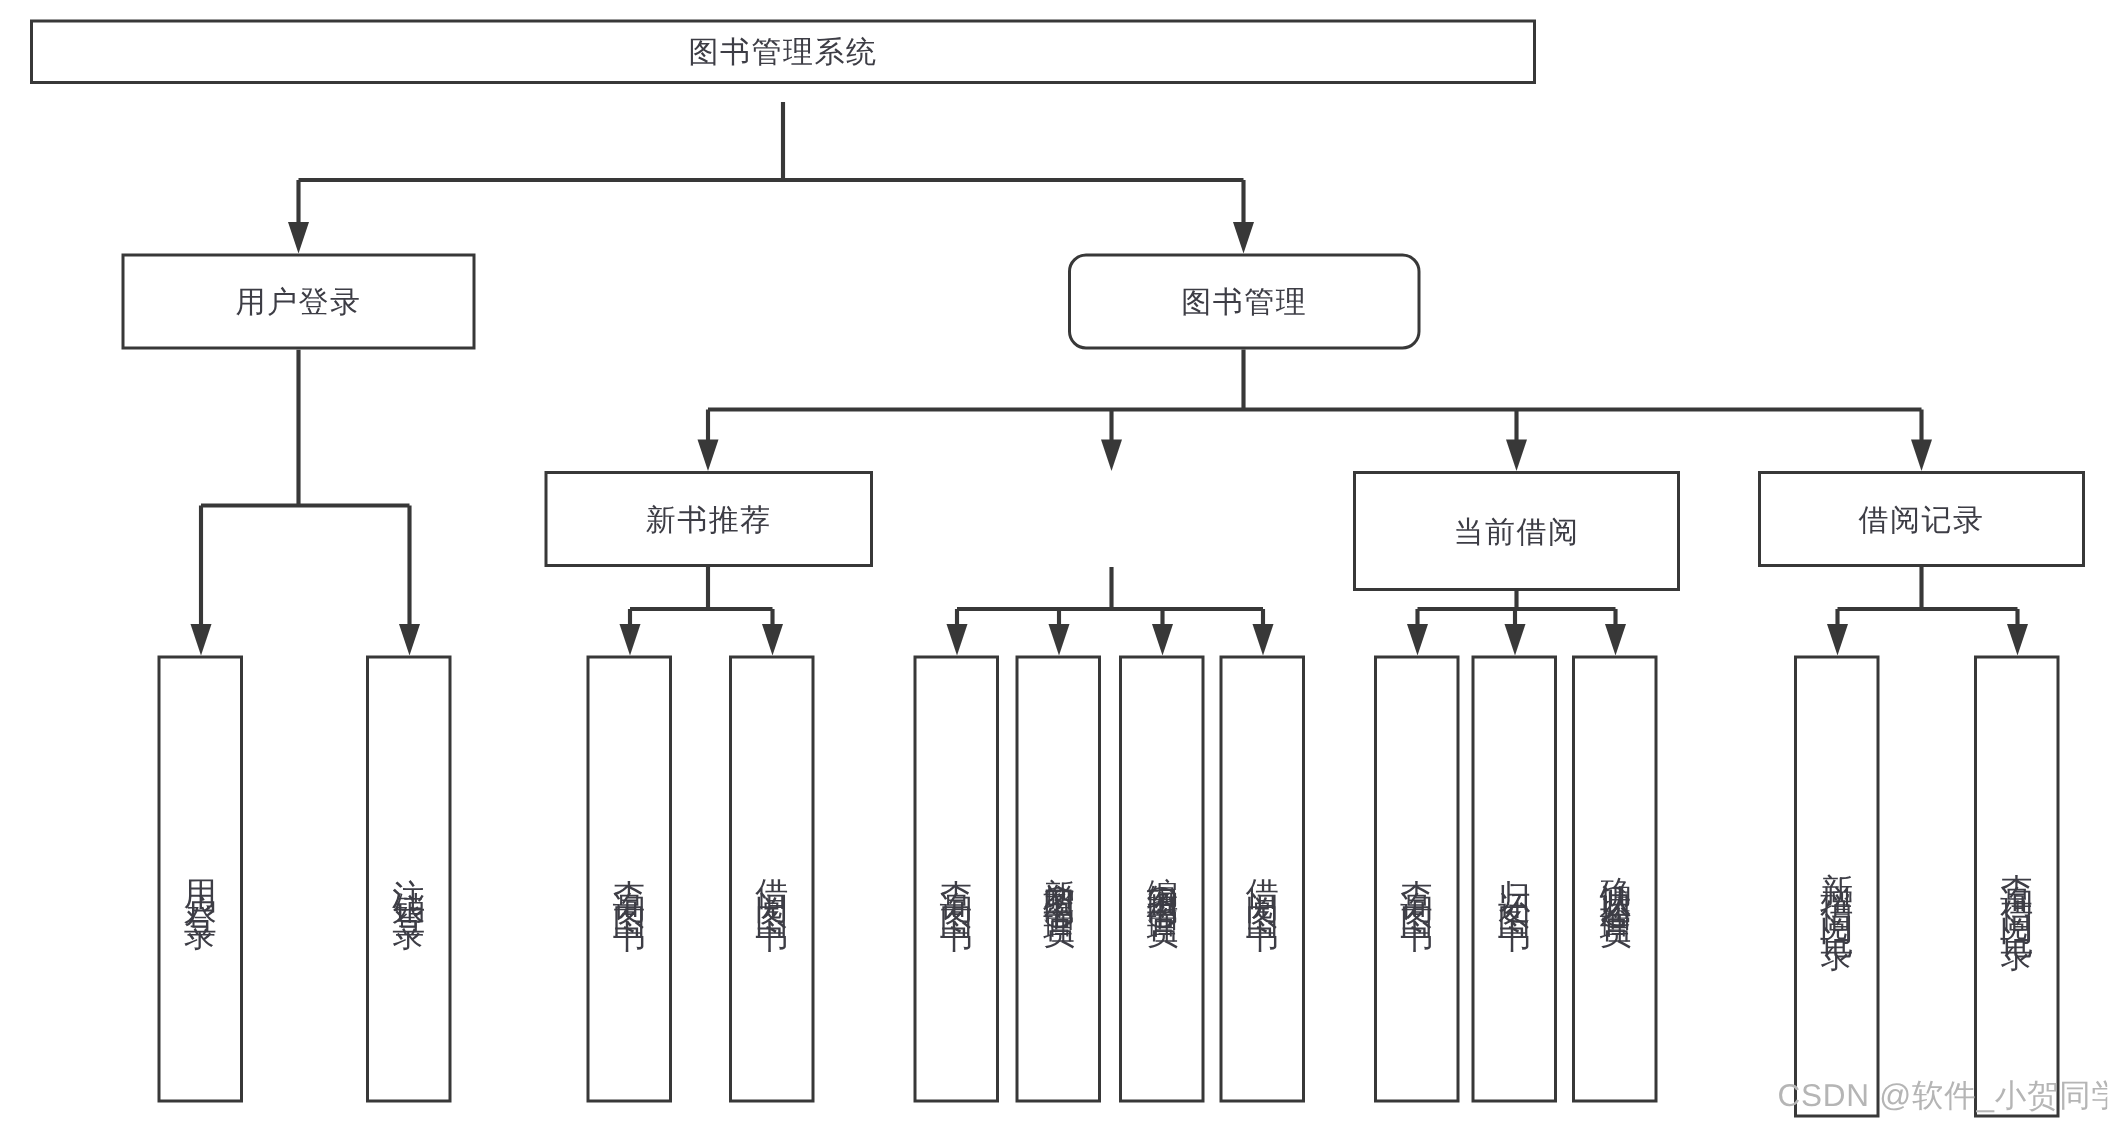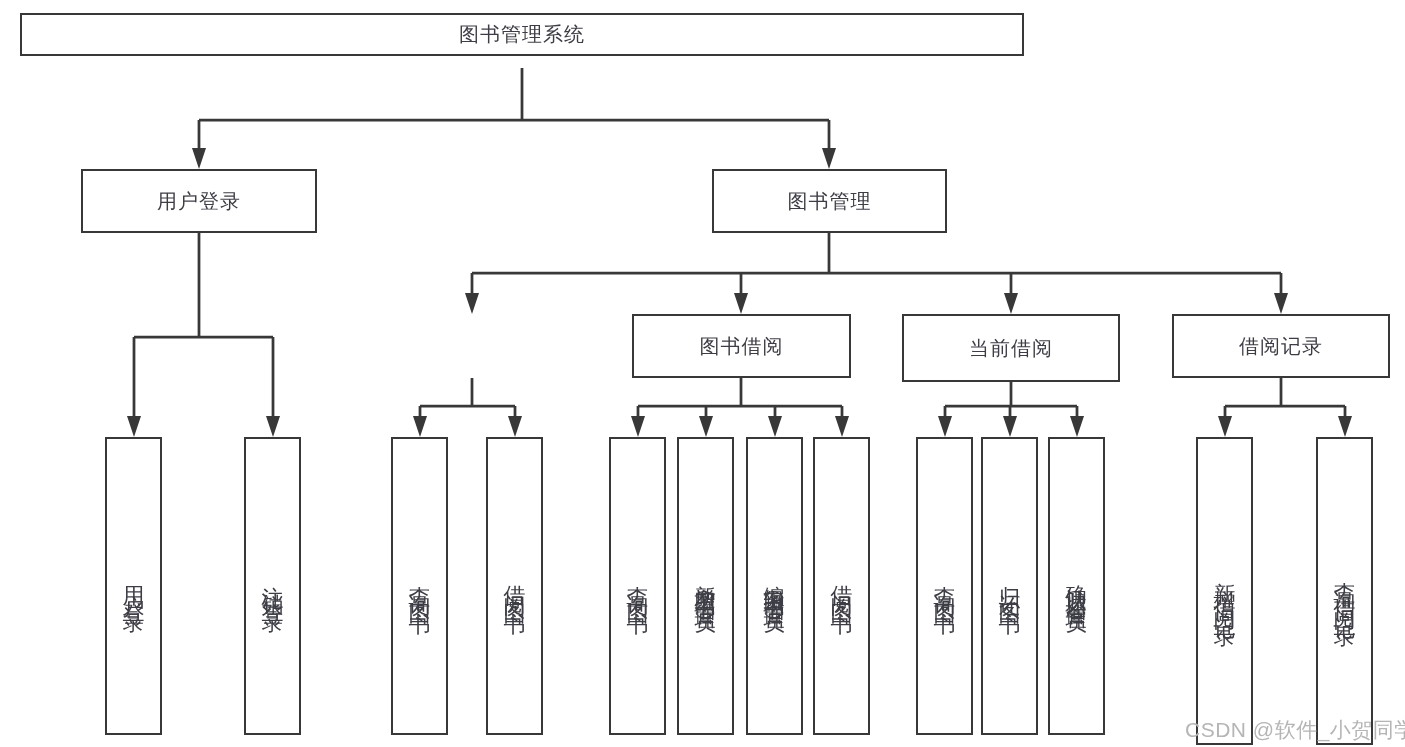--- a/index.html
+++ b/index.html
@@ -79,28 +79,28 @@
     </g>
   </svg>
 
   <div class="node" style="left:20px;top:13px;width:1004px;height:43px;">
     <span class="hlabel">图书管理系统</span>
   </div>
 
   <div class="node" style="left:81px;top:169px;width:236px;height:64px;">
     <span class="hlabel">用户登录</span>
   </div>
-  <div class="node" style="left:712px;top:169px;width:235px;height:64px;">
+  <div class="node" style="left:712px;top:169px;width:235px;height:64px;border-radius:12px;">
     <span class="hlabel">图书管理</span>
   </div>
 
-  <div class="node" style="left:632px;top:314px;width:219px;height:64px;">
-    <span class="hlabel">图书借阅</span>
+  <div class="node" style="left:363px;top:314px;width:219px;height:64px;">
+    <span class="hlabel">新书推荐</span>
   </div>
-  <div class="node" style="left:902px;top:314px;width:218px;height:68px;">
+  <div class="node" style="left:902px;top:314px;width:218px;height:80px;">
     <span class="hlabel">当前借阅</span>
   </div>
   <div class="node" style="left:1172px;top:314px;width:218px;height:64px;">
     <span class="hlabel">借阅记录</span>
   </div>
 
   <div class="node vnode" style="left:105px;">
     <span class="vlabel">用户登录</span>
   </div>
   <div class="node vnode" style="left:244px;">

